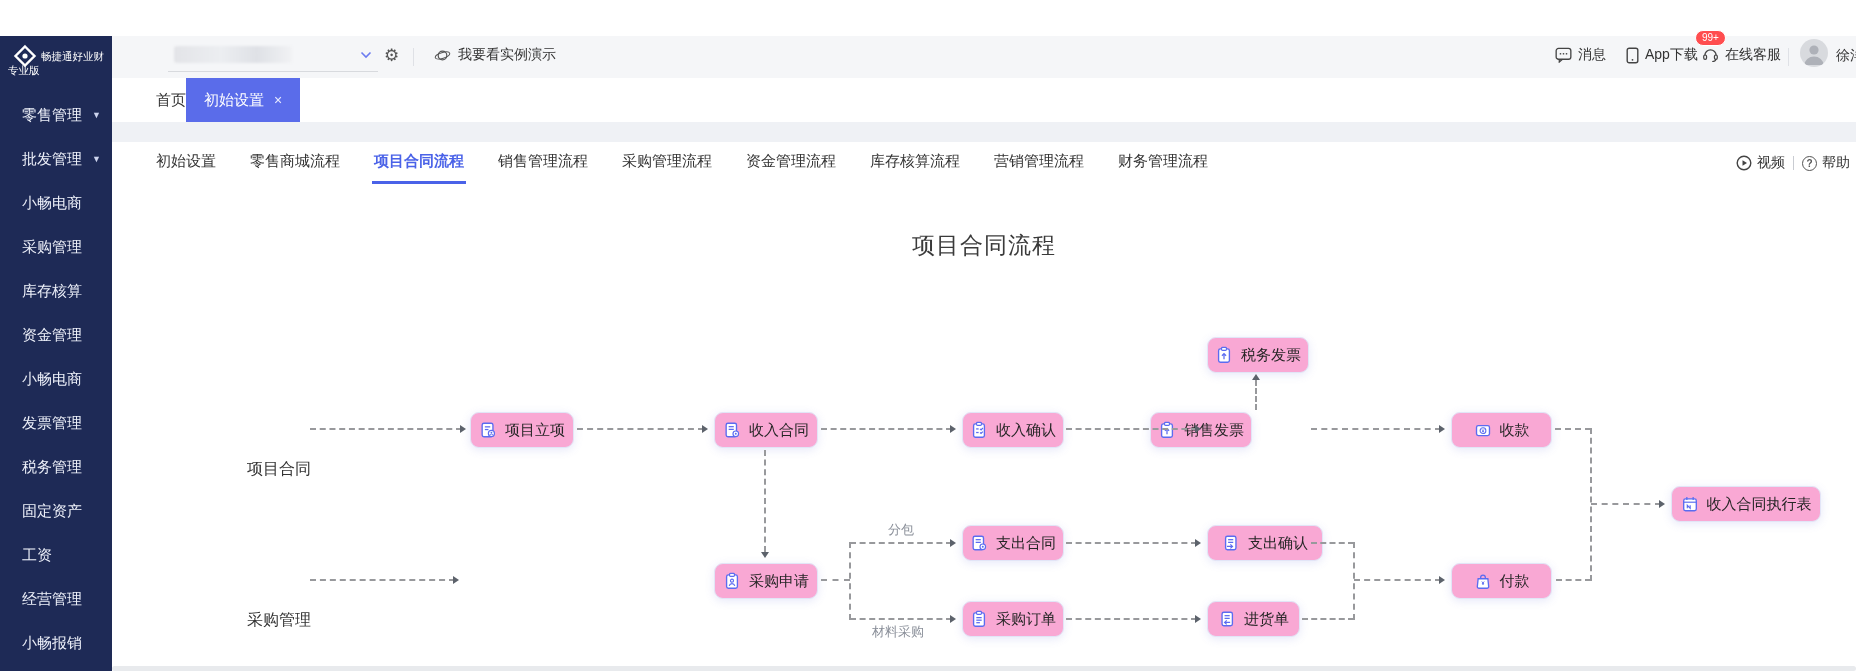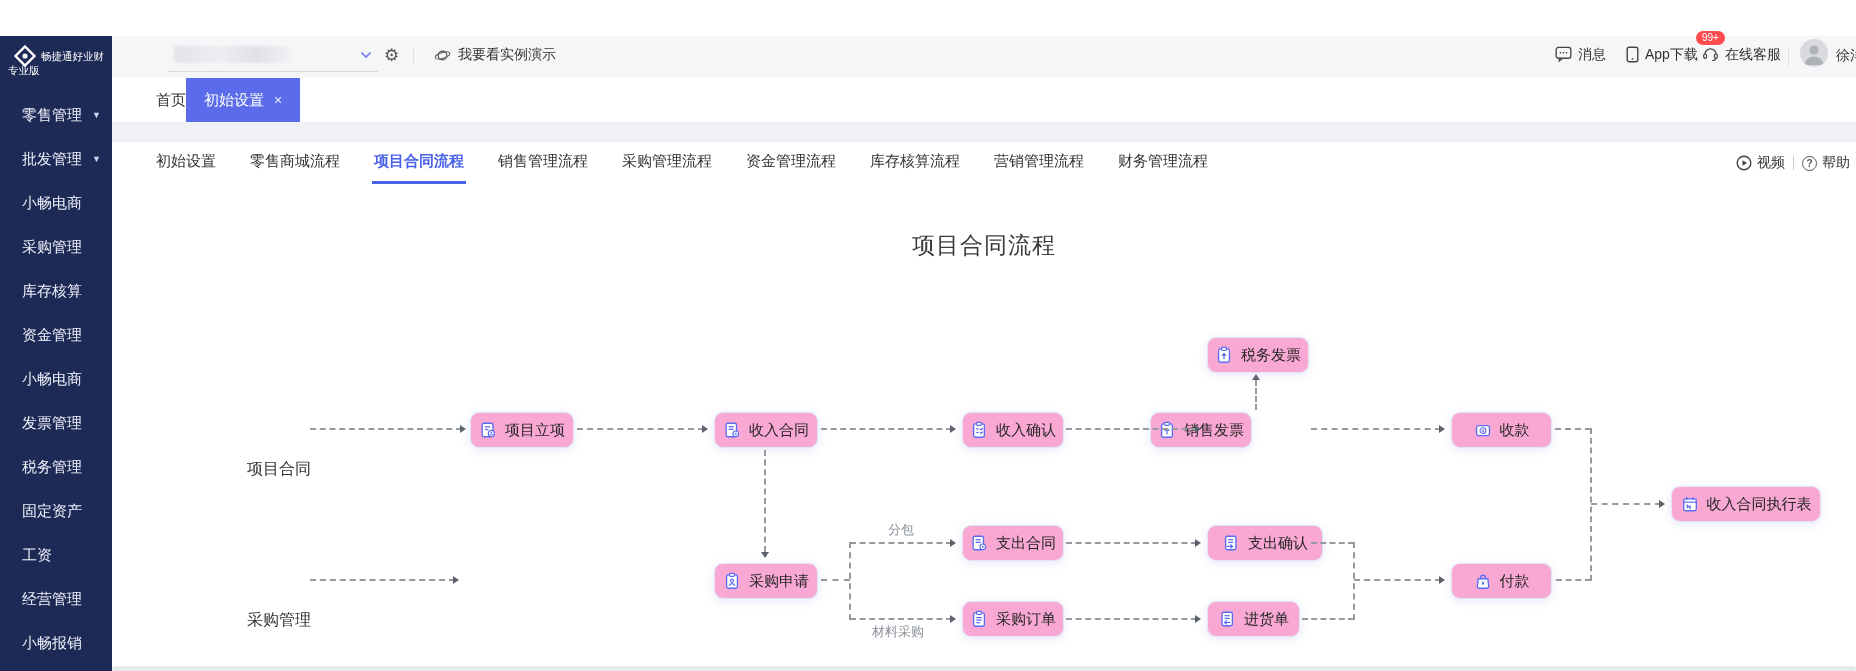--- a/index.html
+++ b/index.html
@@ -20,21 +20,21 @@
   .side-item .caret { font-size:9px; color:#cdd4ee; margin-left:10px; }
   
   .header { position:absolute; left:112px; top:36px; width:1744px; height:42px; background:#f5f6f8; }
   .company-select { position:absolute; left:56px; top:6px; width:210px; height:30px; border-bottom:1px solid #d8dade; }
   .company-blur { position:absolute; left:6px; top:4px; width:118px; height:17px; border-radius:3px;
     background:linear-gradient(90deg,#e3e4e8 0%,#eceef1 40%,#dfe1e6 70%,#f1f2f4 100%); filter:blur(1.2px); }
   .company-chevron { position:absolute; right:6px; top:9px; }
   .hdr-gear { position:absolute; left:272px; top:9px; font-size:17px; color:#555; cursor:pointer; line-height:22px; }
   .hdr-div1 { position:absolute; left:301px; top:12px; width:1px; height:18px; background:#dfe1e6; }
   .demo-link { position:absolute; left:322px; top:10px; display:flex; align-items:center; gap:7px; font-size:14px; color:#333; cursor:pointer; }
-  .hdr-right-item { position:absolute; top:10px; display:flex; align-items:flex-start; gap:6px; font-size:14px; color:#333; cursor:pointer; }
+  .hdr-right-item { position:absolute; top:10px; display:flex; align-items:center; gap:6px; font-size:14px; color:#333; cursor:pointer; }
   .msg-badge { position:absolute; left:1583px; top:-6px; background:#ff4d4f; color:#fff; font-size:10px;
     padding:1px 6px; border-radius:9px; border:1px solid #fff; line-height:12px; }
   .hdr-div2 { position:absolute; left:1676px; top:12px; width:1px; height:18px; background:#dfe1e6; }
   .avatar { position:absolute; left:1688px; top:3px; width:28px; height:28px; border-radius:50%; background:#d8dade; overflow:hidden; }
   .user-name { position:absolute; left:1724px; top:11px; font-size:14px; color:#333; white-space:nowrap; }
   
   .tabstrip { position:absolute; left:120px; top:78px; width:1744px; height:44px; background:#fff; }
   .tab-home { position:absolute; left:18px; top:0; height:44px; line-height:44px; padding:0 18px; font-size:15px; color:#333; cursor:pointer; }
   .tab-active { position:absolute; left:66px; top:0; height:44px; padding:0 18px; display:flex; align-items:center; gap:10px;
     background:#5a6cea; color:#fff; font-size:15px; cursor:pointer; }

